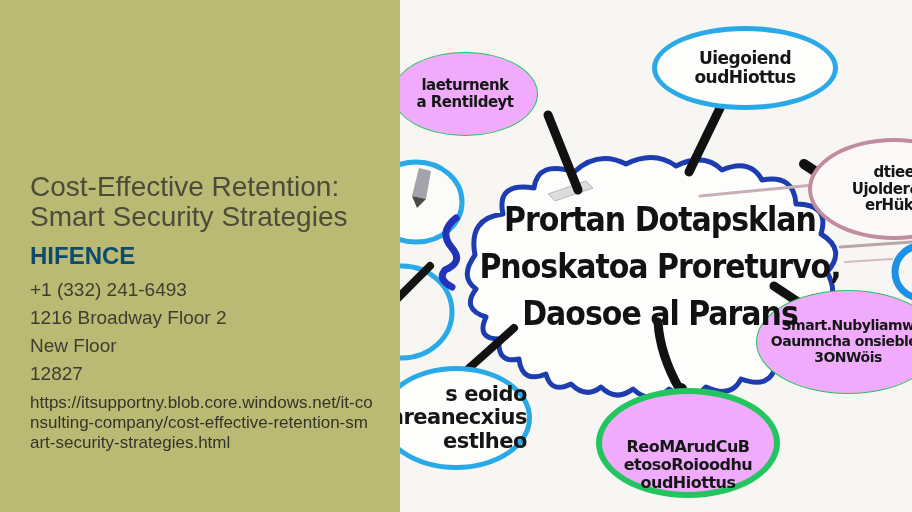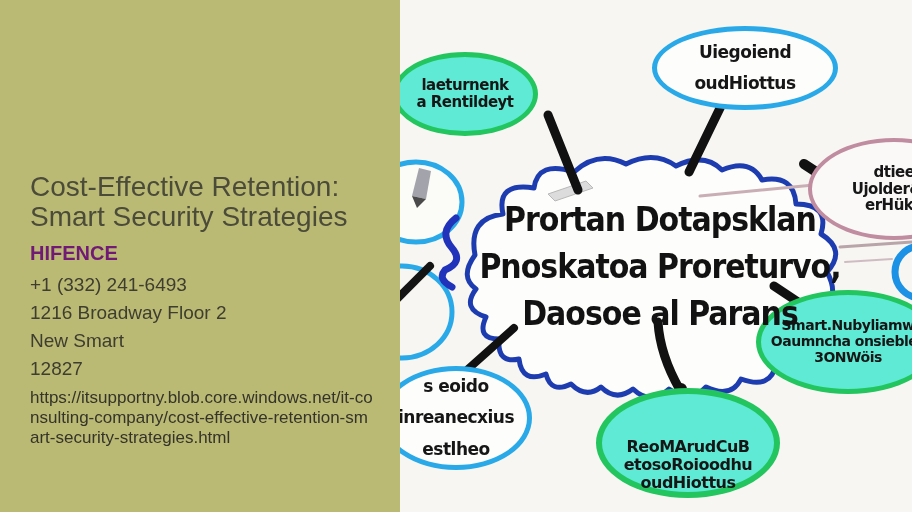--- a/index.html
+++ b/index.html
@@ -9,63 +9,63 @@
 
   
   .sidebar {
     width:400px; height:512px; background:#bbba74;
     padding:172px 28px 0 30px; flex:0 0 400px;
   }
   .page-title {
     font-size:28px; line-height:30px; font-weight:400;
     color:#4b4b3a; letter-spacing:0; max-width:330px; margin-bottom:10px;
   }
-  .company { font-size:20px; font-weight:700; color:#701a75; margin-bottom:9px; }
+  .company { font-size:24px; font-weight:700; color:#0c4a6e; margin-bottom:9px; }
   .contact-line { font-size:19px; color:#3d3d30; margin-bottom:6px; }
   .url-text {
     font-size:17px; color:#34342a; line-height:20px; margin-top:8px;
     width:345px; word-break:break-all;
   }
 
   
   .art {
     position:relative; width:512px; height:512px;
     background:#f7f6f2; overflow:hidden; flex:0 0 512px;
   }
   .art svg { position:absolute; left:0; top:0; }
 
   .bubble {
     position:absolute; border-radius:50%;
     display:flex; flex-direction:column; align-items:center; justify-content:center;
     font-family:"DejaVu Sans", sans-serif; font-weight:700; color:#161616;
     text-align:center; line-height:1.12; letter-spacing:-0.5px;
   }
   .bubble span { white-space:nowrap; }
-  .b-green  { border:5px solid #22c55e; background:#5eead4; }
-  .b-blue   { border:5px solid #29a9e8; background:#fdfdfb;gap:12px; }
+  .b-green  { border:1px solid #22c55e; background:#f0abfc; }
+  .b-blue   { border:5px solid #29a9e8; background:#fdfdfb; }
   .b-pink   { border:4px solid #c08ca0; background:#fbf9f8; }
 
   .cloud-text {
     position:absolute; left:68px; top:196px; width:384px;
     font-family:"DejaVu Sans", sans-serif; font-weight:700; color:#121212;
     font-size:30px; line-height:42px; text-align:center; letter-spacing:-1px;
     transform:scaleY(1.12); transform-origin:top;
   }
 </style>
 </head>
 <body>
 
 <div class="page">
 
   <div class="sidebar">
     <h1 class="page-title">Cost-Effective Retention: Smart Security Strategies</h1>
     <div class="company">HIFENCE</div>
     <div class="contact-line">+1 (332) 241-6493</div>
     <div class="contact-line">1216 Broadway Floor 2</div>
-    <div class="contact-line">New Smart</div>
+    <div class="contact-line">New Floor</div>
     <div class="contact-line">12827</div>
     <div class="url-text">https://itsupportny.blob.core.windows.net/it-consulting-company/cost-effective-retention-smart-security-strategies.html</div>
   </div>
 
   <div class="art">
 
     <svg width="512" height="512" viewBox="0 0 512 512">
 
       <path d="M 75 255 Q 68 218 103 214 Q 96 182 134 188 Q 138 160 174 172
            Q 198 150 226 164 Q 254 150 276 166 Q 304 152 322 170 Q 350 158 362 180
@@ -126,21 +126,21 @@
       <span>Oaumncha onsiebles</span>
       <span>3ONWöis</span>
     </div>
 
     <div class="bubble b-green" style="left:196px; top:388px; width:184px; height:110px; font-size:16px; border-width:6px;justify-content:flex-end;">
       <span>ReoMArudCuB</span>
       <span>etosoRoioodhu</span>
       <span>oudHiottus</span>
     </div>
 
-    <div class="bubble b-blue" style="left:-20px; top:366px; width:152px; height:104px; font-size:17px;">
+    <div class="bubble b-blue" style="left:-20px; top:366px; width:152px; height:104px; font-size:21px;align-items:flex-end;">
       <span>s eoido</span>
       <span>inreanecxius</span>
       <span>estlheo</span>
     </div>
 
     <div class="cloud-text">
       <div>Prortan Dotapsklan</div>
       <div>Pnoskatoa Proreturvo,</div>
       <div>Daosoe al Parans</div>
     </div>

